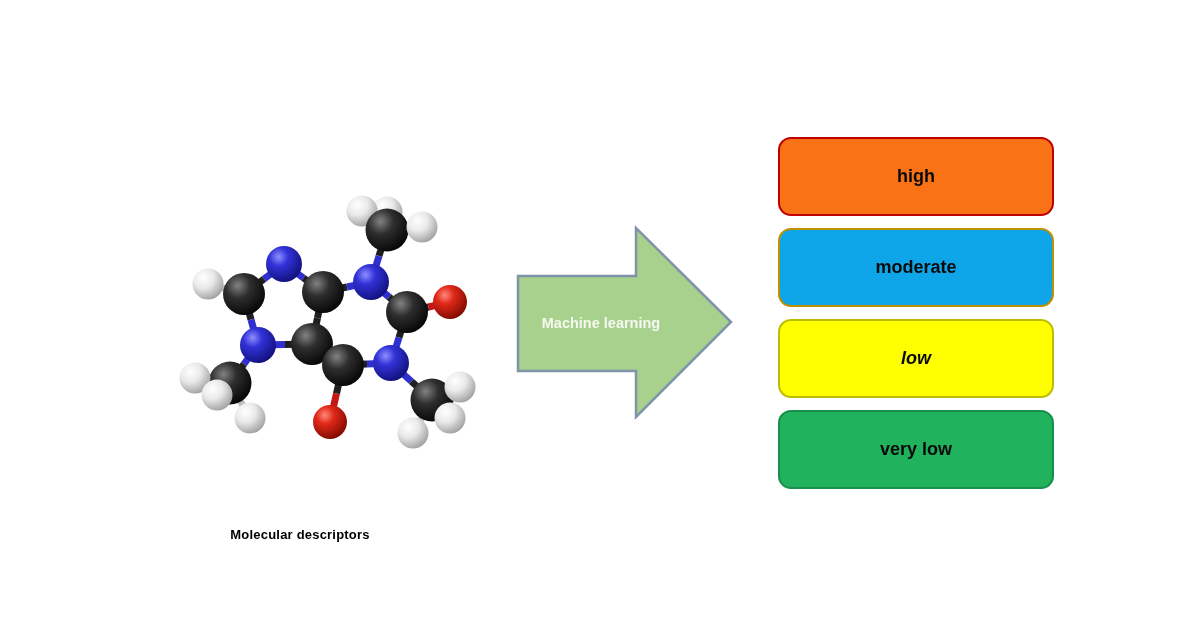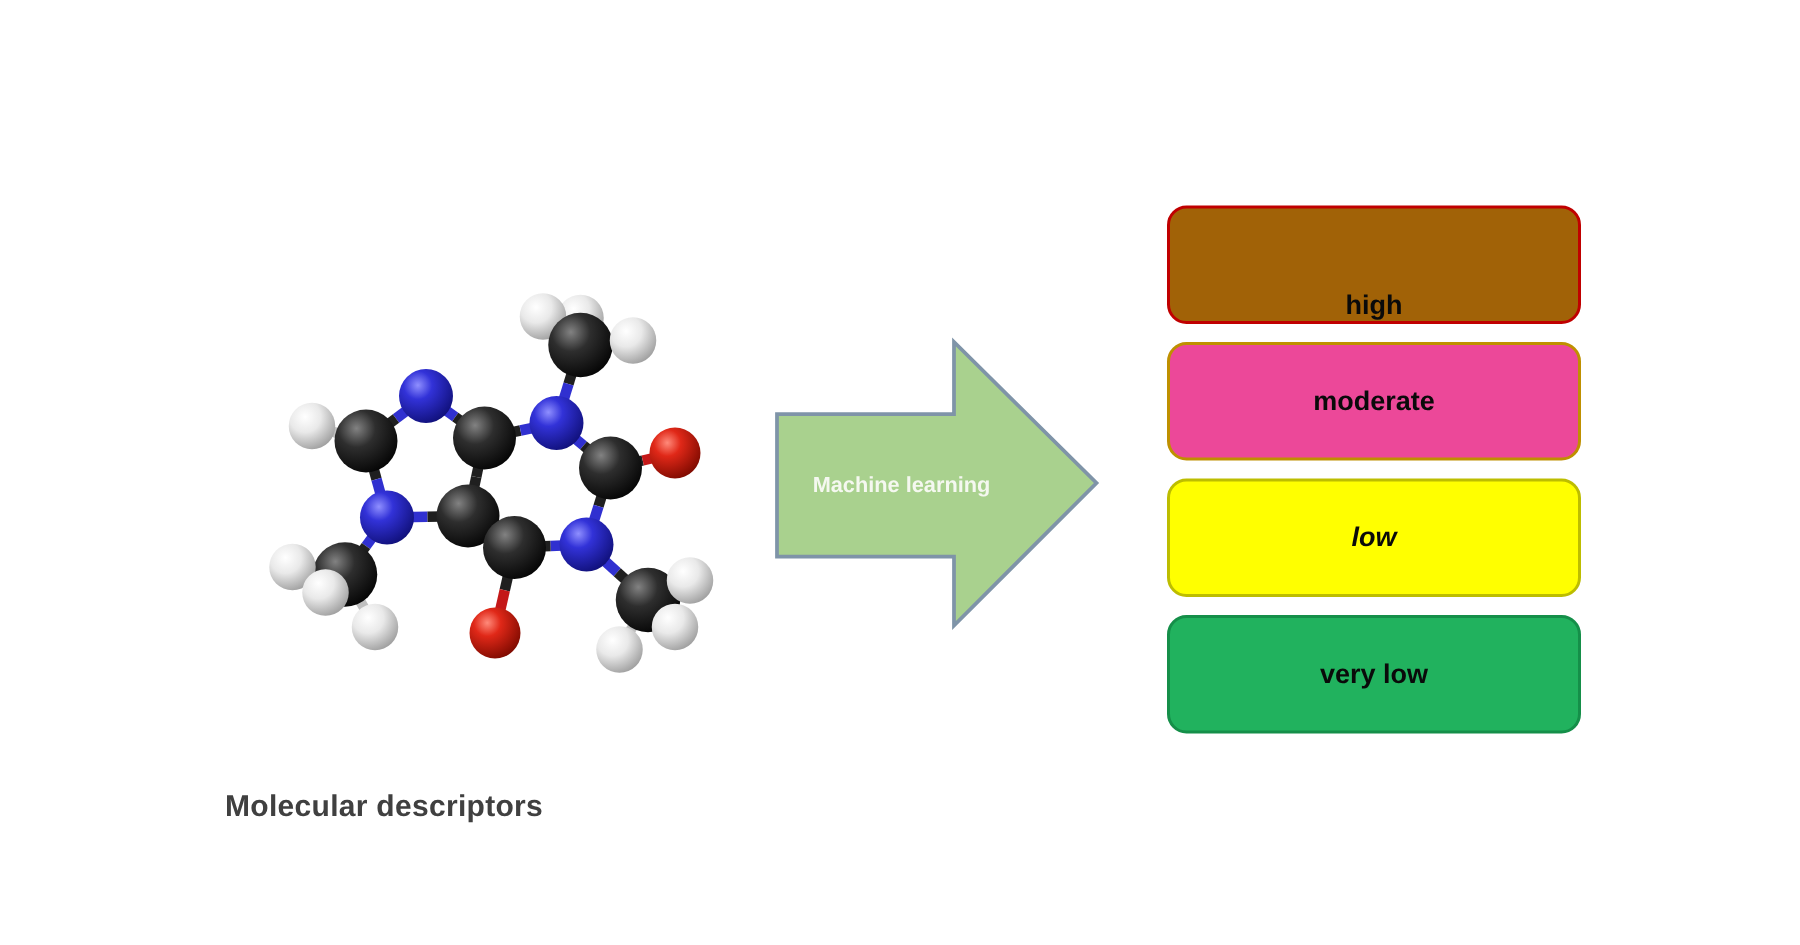--- a/index.html
+++ b/index.html
@@ -1,21 +1,21 @@
 <!DOCTYPE html>
 <html><head>
 <meta charset="utf-8">
 <style>
   html,body{margin:0;padding:0;background:#ffffff;}
   body{width:1200px;height:630px;position:relative;overflow:hidden;
        font-family:"Liberation Sans", sans-serif;}
   .stage{position:absolute;inset:0;width:1200px;height:630px;}
   svg.layer{position:absolute;left:0;top:0;}
-  .caption{position:absolute;font-weight:bold;
-           font-size:20px;color:#404040;letter-spacing:0.2px;}
+  .caption{position:absolute;text-align:center;font-weight:bold;
+           font-size:13px;color:#000000;letter-spacing:0.2px;}
   #caption-left{left:150px;top:527px;width:300px;}
   #caption-right{left:784px;top:527px;width:300px;}
   #categories{position:absolute;left:778px;top:137px;width:276px;}
   .cat-box{width:276px;height:79px;margin-bottom:12px;border-radius:13px;
            display:flex;align-items:center;justify-content:center;
            box-sizing:border-box;border:2px solid transparent;}
   .cat-label{font-weight:bold;font-size:18px;color:#0a0a0a;}
 </style>
 </head>
 <body>
@@ -124,24 +124,24 @@
         <circle cx="413" cy="433" r="15.5" fill="url(#gradH)"></circle>
       </g>
   </svg>
 
   <svg class="layer" id="arrow-svg" width="1200" height="630" viewBox="0 0 1200 630">
     <polygon id="arrow-shape" points="518,276 636,276 636,228 731,322 636,417 636,371 518,371" stroke-width="2.5" stroke-linejoin="miter" fill="#a9d18e" stroke="#7f94a8"></polygon>
     <text id="arrow-label" x="601" y="328" text-anchor="middle" font-size="14.5" font-weight="bold" fill="#f5f8f0">Machine learning</text>
   </svg>
 
   <div id="categories">
-      <div class="cat-box" style="background: #a16207; border-color: rgb(192, 0, 0); align-items: flex-end;">
+      <div class="cat-box" style="background: #f97316; border-color: rgb(192, 0, 0);">
         <span class="cat-label">high</span>
       </div>
-      <div class="cat-box" style="background: #ec4899; border-color: rgb(191, 144, 0);">
+      <div class="cat-box" style="background: #0ea5e9; border-color: rgb(191, 144, 0);">
         <span class="cat-label">moderate</span>
       </div>
       <div class="cat-box" style="background: rgb(255, 255, 0); border-color: rgb(189, 189, 0); font-style: italic;">
         <span class="cat-label">low</span>
       </div>
       <div class="cat-box" style="background: rgb(33, 178, 94); border-color: rgb(21, 143, 73);">
         <span class="cat-label">very low</span>
       </div>
     </div>
 

